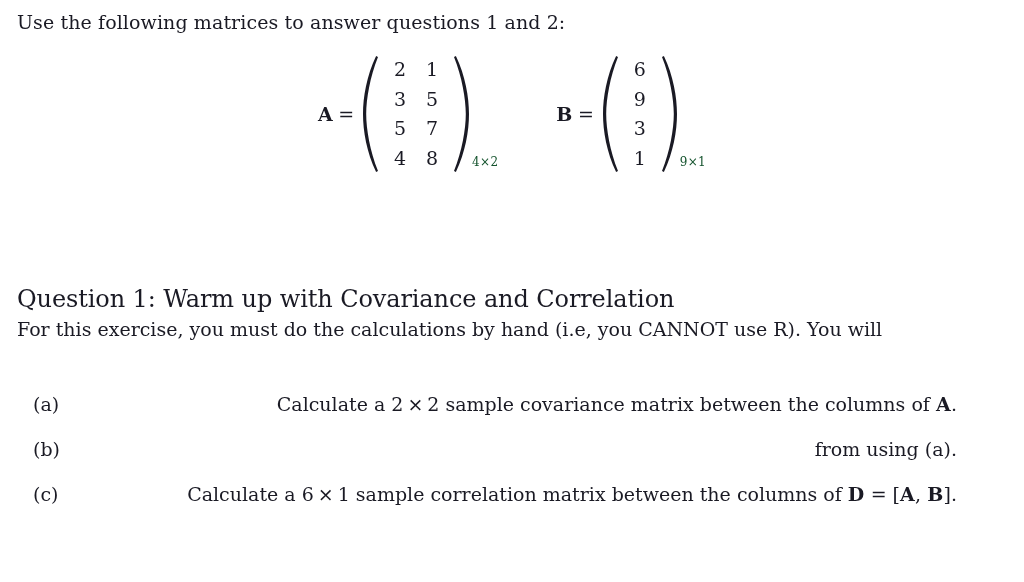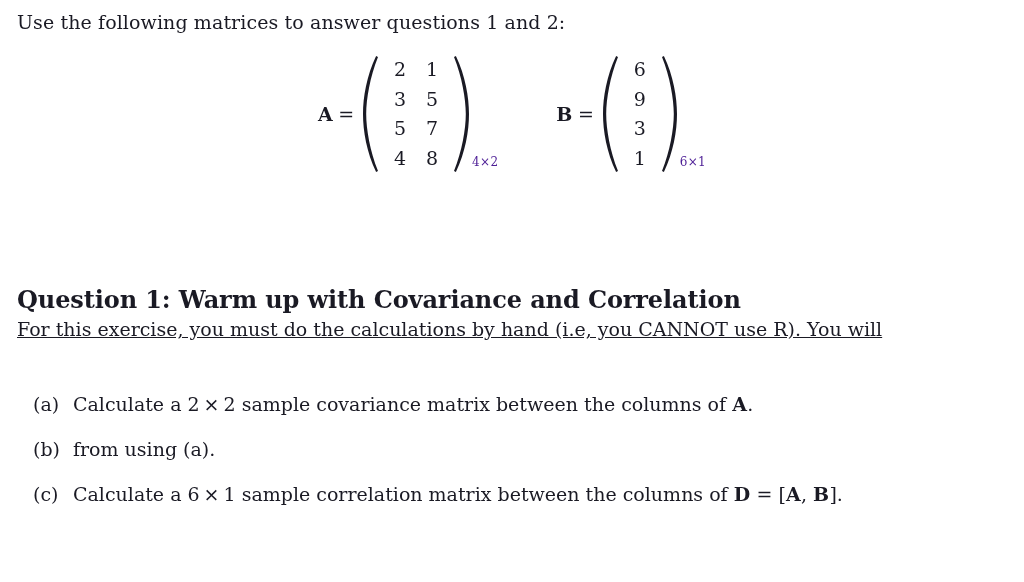--- a/index.html
+++ b/index.html
@@ -86,50 +86,49 @@
   .mat-cell {
     width: 32px;
     text-align: center;
     font-size: 19px;
   }
   .mat-dim {
     align-self: flex-end;
     font-size: 12px;
     padding-bottom: 4px;
     padding-left: 3px;
-    color: #4c1d95;
+    color: #14532d;
     letter-spacing: 0.3px;
   }
 
   
   .section-heading {
     position: absolute;
     left: 17px;
     top: 265px;
     font-size: 24px;
-    font-weight: bold;
+    font-weight: normal;
     letter-spacing: -0.1px;
     white-space: nowrap;
   }
 
   
   .body-para {
     position: absolute;
     left: 17px;
     top: 314px;
     width: 932px;
     font-size: 19px;
     line-height: 30px;
     text-align: justify;
     text-justify: inter-word;
   }
   .body-para .line {
     display: block;
     white-space: nowrap;
-    text-decoration: underline;
   }
 
   
   .enum-list {
     position: absolute;
     left: 17px;
     top: 389px;
     width: 940px;
     font-size: 19px;
   }
@@ -143,20 +142,21 @@
     position: absolute;
     left: 16px;
     top: 0;
     width: 40px;
     text-align: left;
     font-size: 19px;
   }
   .enum-text .line {
     display: block;
     white-space: nowrap;
+    text-align: right;
   }
   .nb { font-weight: bold; letter-spacing: 0.3px; }
   .times-tight { padding: 0 1px; }
   .times-wide { padding: 0 4px; }
 </style>
 </head>
 <body>
 
 <div class="page">
 
@@ -218,21 +218,21 @@
         </div>
         <div class="mat-row">
           <span class="mat-cell">1</span>
         </div>
       </div>
       <span class="paren">
         <svg width="17" height="118" viewBox="0 0 17 118" xmlns="http://www.w3.org/2000/svg">
           <path d="M2 2 C10 22, 13.8 44, 13.8 59 C13.8 74, 10 96, 2 116 L3.9 117 C13.4 97, 17 76, 17 59 C17 42, 13.4 21, 3.9 1 Z" fill="#1a1a24"></path>
         </svg>
       </span>
-      <span class="mat-dim">6×1</span>
+      <span class="mat-dim">9×1</span>
     </div>
 
   </div>
 
   <h2 class="section-heading">Question 1: Warm up with Covariance and Correlation</h2>
 
   <div class="body-para">
     <span class="line">For this exercise, you must do the calculations by hand (i.e, you CANNOT use R). You will</span>
   </div>
 

